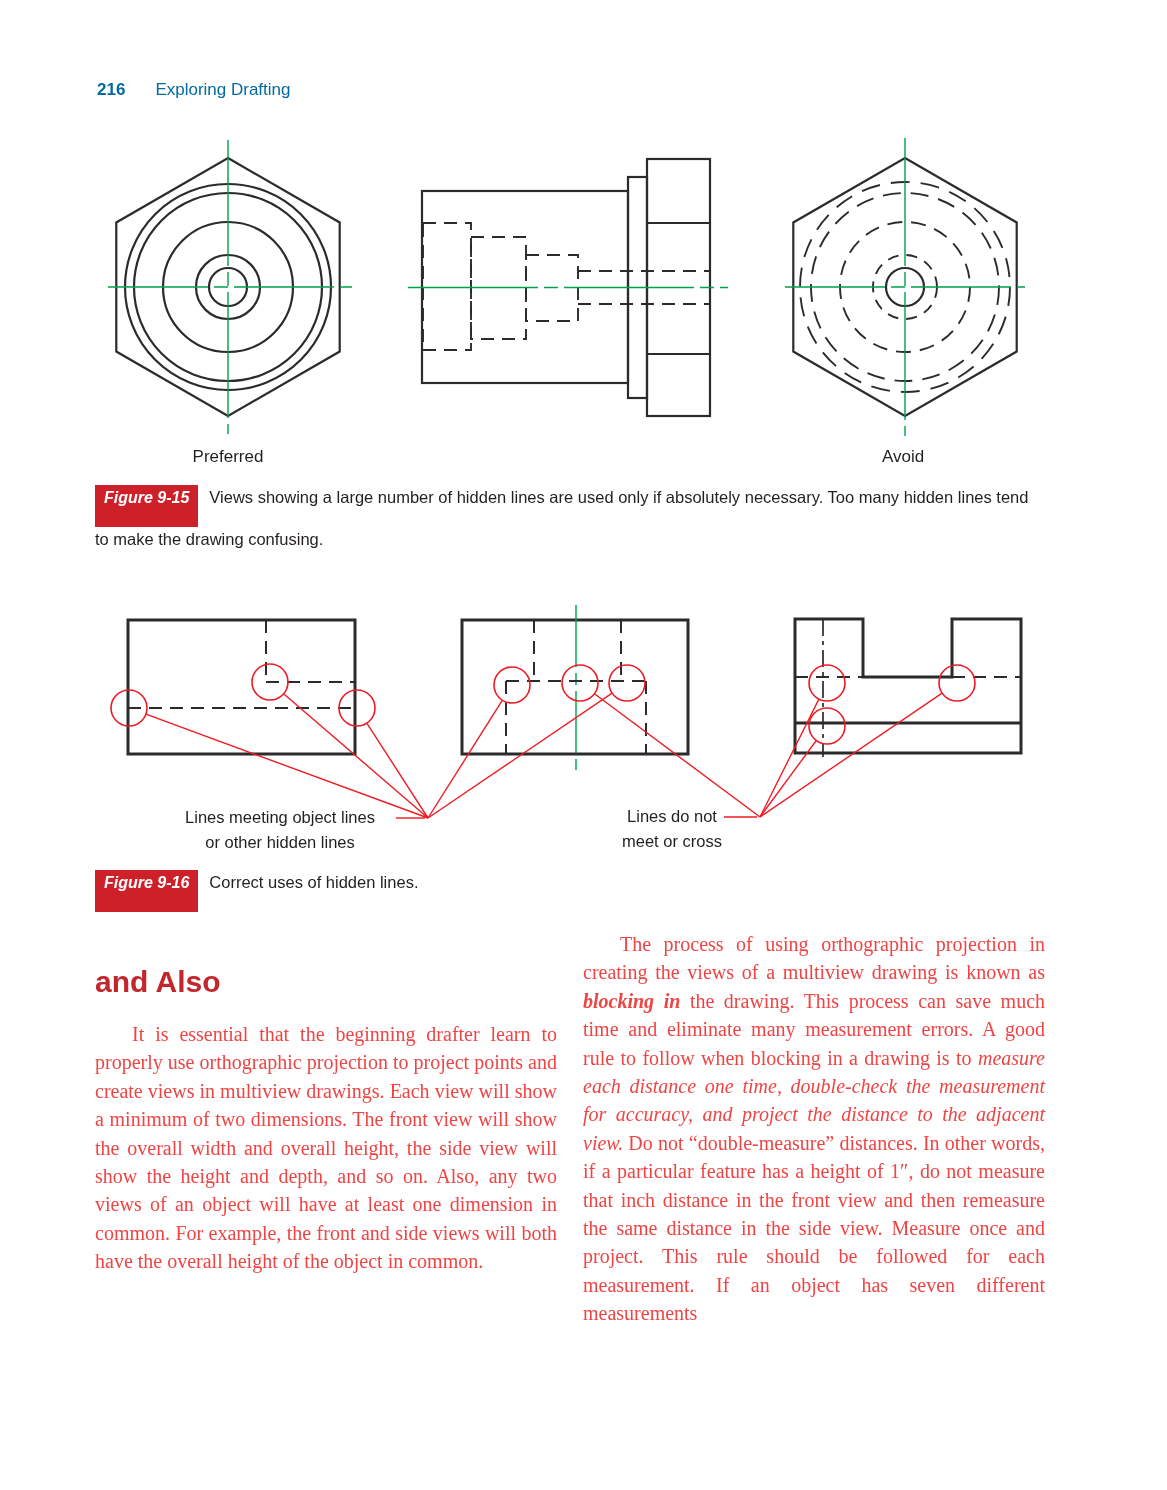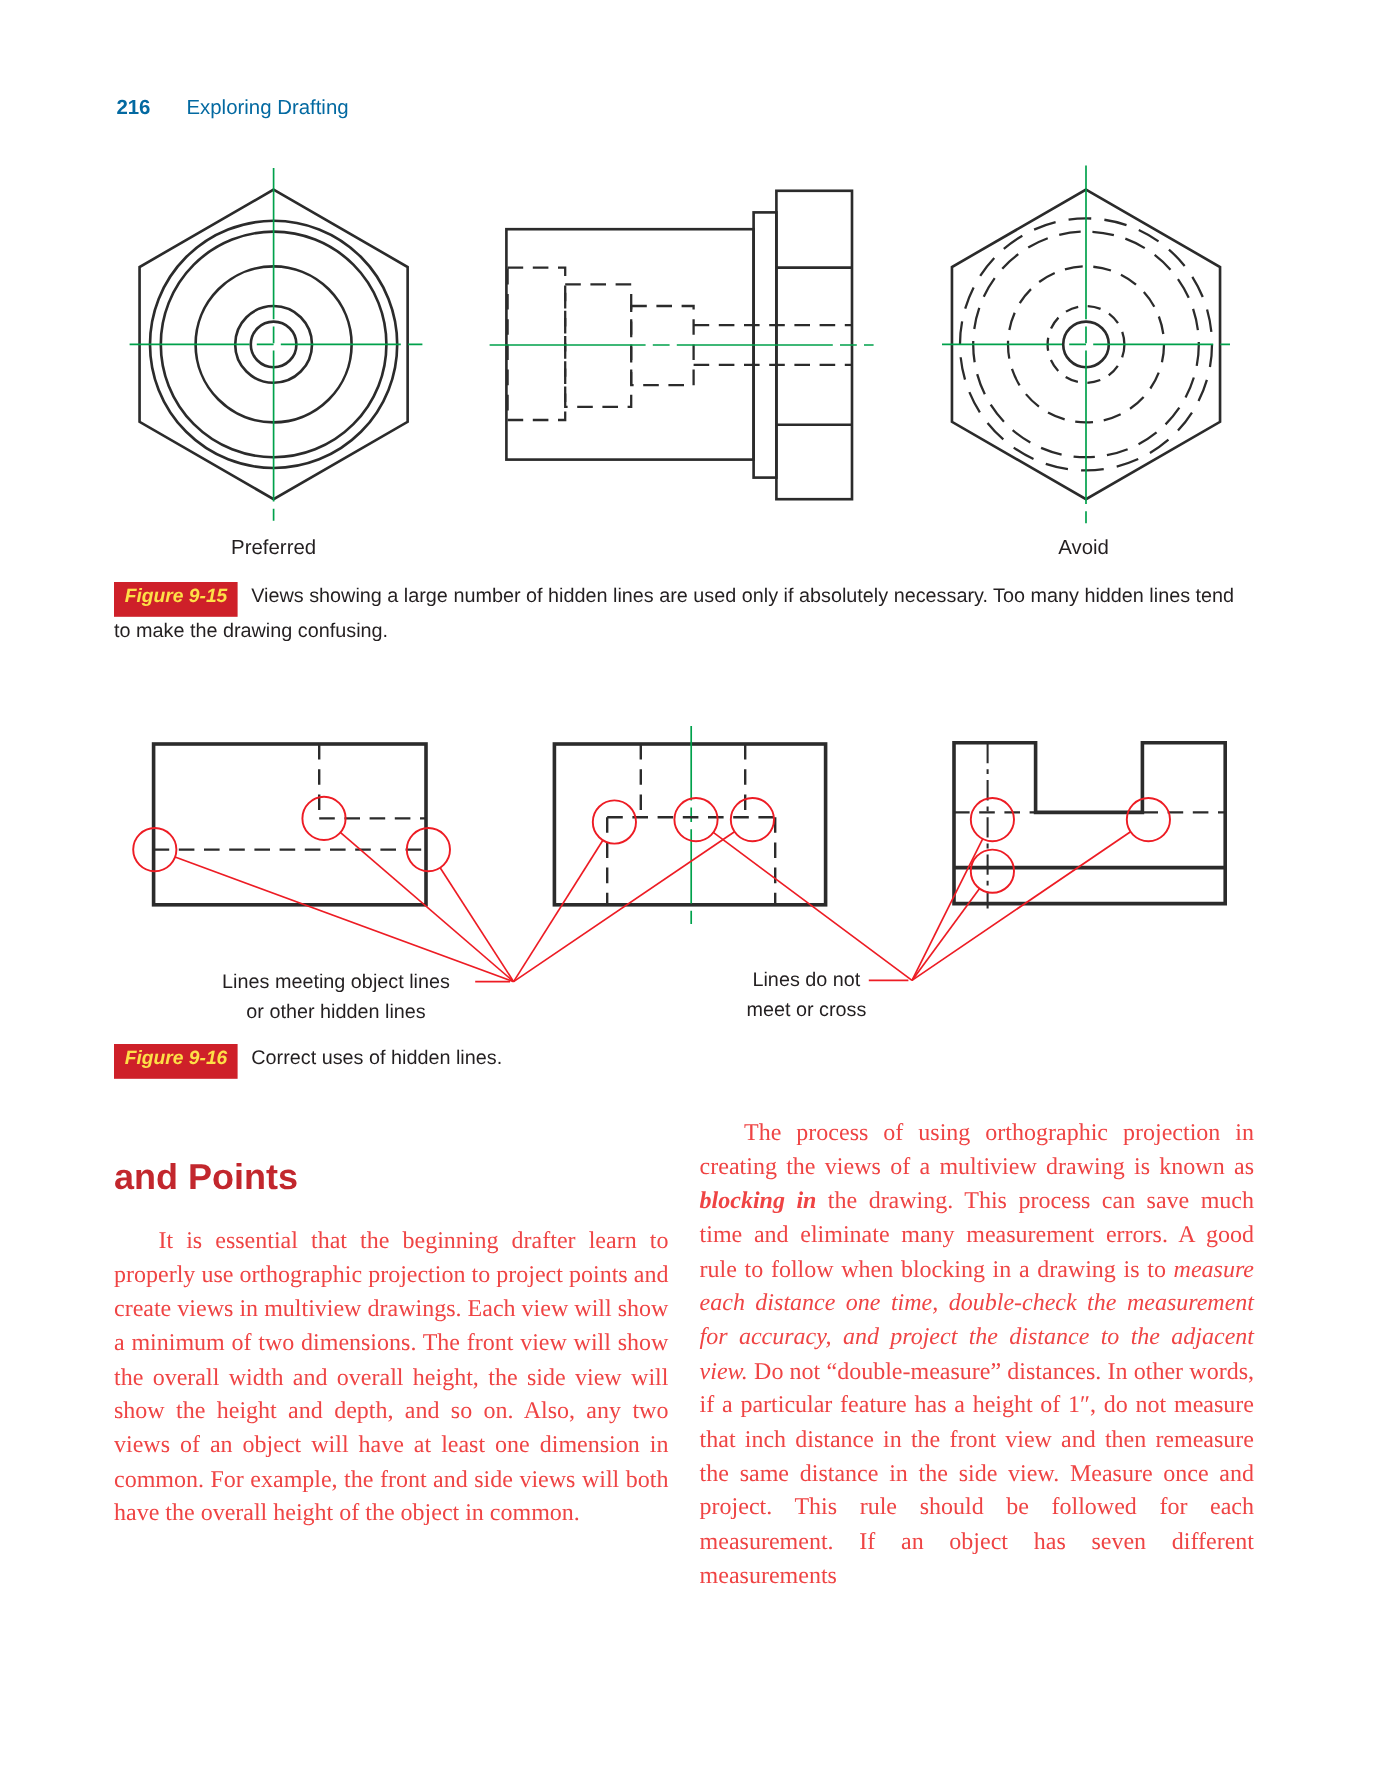--- a/index.html
+++ b/index.html
@@ -19,25 +19,25 @@
 
   .caption {
     position:absolute;
     font-size:16.5px;
     line-height:1.55;
     color:#231f20;
   }
   .fig-tag {
     display:inline-block;
     background:#ce2029;
-    color:#fde047;
+    color:#ffffff;
     font-style:italic;
     font-weight:bold;
     font-size:16px;
-    padding:1px 9px 3px 9px;
+    padding:1px 9px 16px 9px;
     margin-right:11px;
     vertical-align:baseline;
   }
 
   .column { position:absolute; }
   .section-heading {
     font-family:"Liberation Sans", sans-serif;
     font-weight:bold;
     font-size:30px;
     line-height:36px;
@@ -180,21 +180,21 @@
     <text class="callout-label" x="577" y="252" text-anchor="middle">meet or cross</text>
   </svg>
 
   <div class="caption" style="left:95px; top:870px; width:940px;">
     <span class="fig-tag">Figure 9-16</span><span>Correct uses of hidden lines.</span>
   </div>
 
   <div class="column" style="left:95px; top:928px; width:462px;">
     <h2 class="section-heading">
       <br>
-      <span>and Points</span>
+      <span>and Also</span>
     </h2>
     <p class="body-par">It is essential that the beginning drafter learn to properly use orthographic projection to project points and create views in multiview drawings. Each view will show a minimum of two dimensions. The front view will show the overall width and overall height, the side view will show the height and depth, and so on. Also, any two views of an object will have at least one dimension in common. For example, the front and side views will both have the overall height of the object in common.</p>
   </div>
 
   <div class="column" style="left:583px; top:930px; width:462px;">
     <p class="body-par"><span>The process of using orthographic projection in creating the views of a multiview drawing is known as </span><span class="term-bold-italic">blocking in</span><span> the drawing. This process can save much time and eliminate many measurement errors. A good rule to follow when blocking in a drawing is to </span><span class="rule-italic">measure each distance one time, double-check the measurement for accuracy, and project the distance to the adjacent view.</span><span> Do not “double-measure” distances. In other words, if a particular feature has a height of 1″, do not measure that inch distance in the front view and then remeasure the same distance in the side view. Measure once and project. This rule should be followed for each measurement. If an object has seven different measurements</span></p>
   </div>
 
 </div>
 

